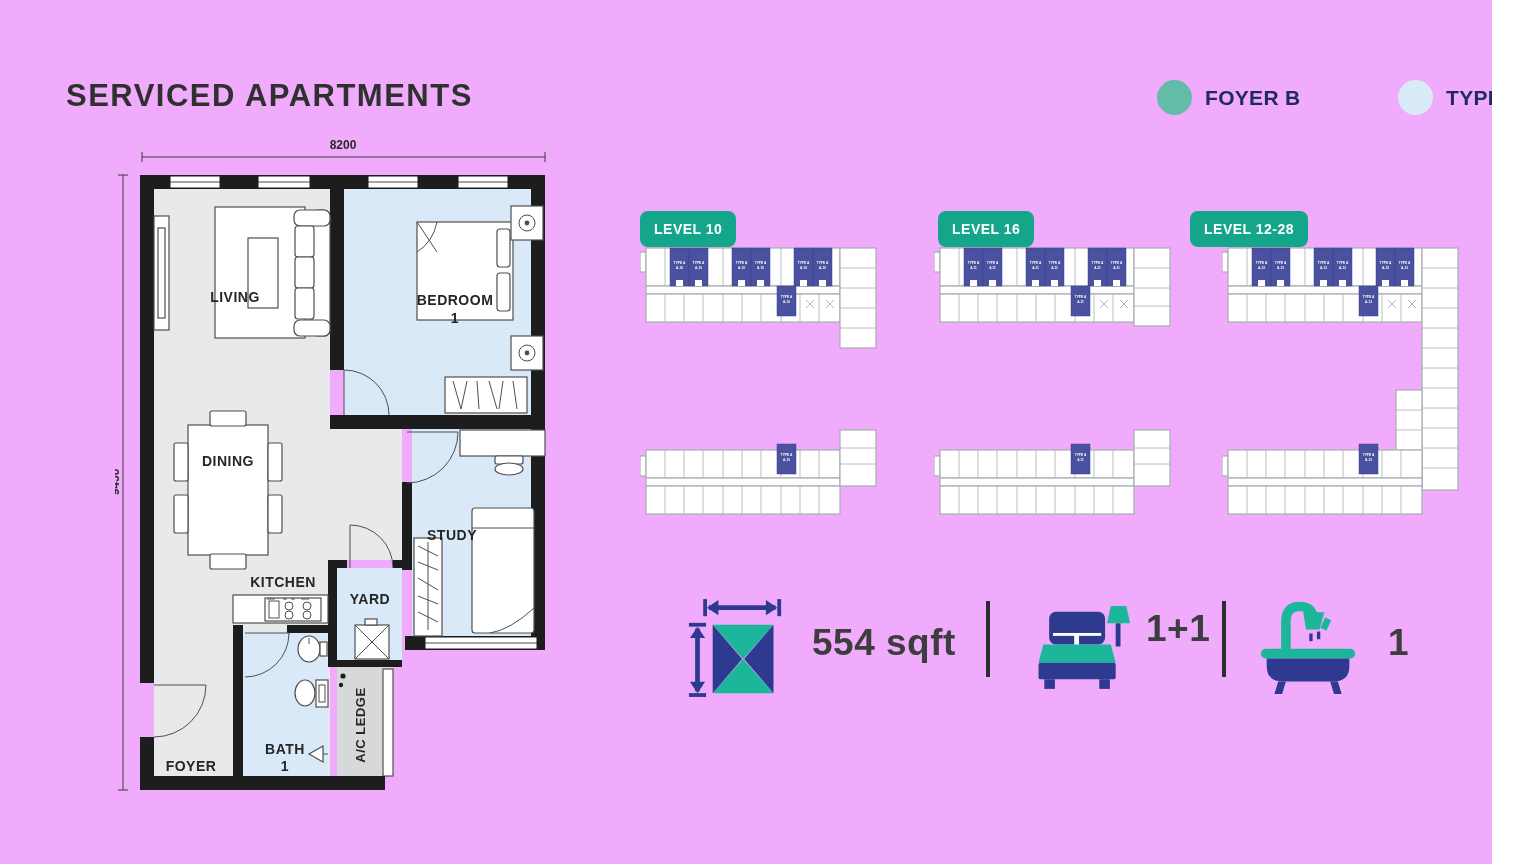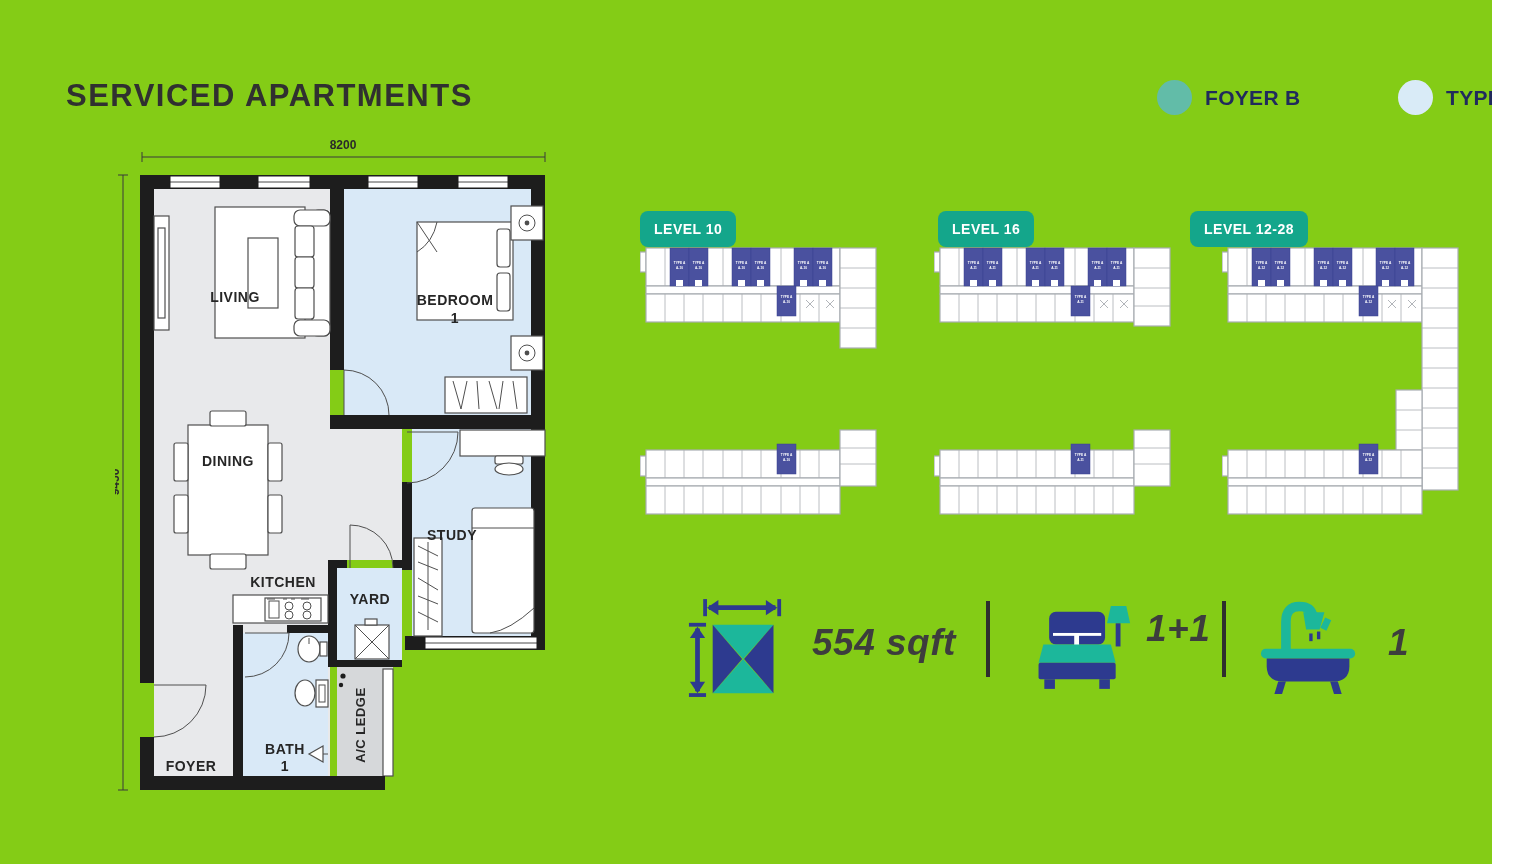--- a/index.html
+++ b/index.html
@@ -1,16 +1,16 @@
 <!DOCTYPE html>
 <html><head>
 <meta charset="utf-8">
 <style>
   html,body{margin:0;padding:0;background:#fff;}
-  #canvas{position:relative;width:1492px;height:864px;background:#84cc16;overflow:hidden;
+  #canvas{position:relative;width:1492px;height:864px;background:#f0abfc;overflow:hidden;
           font-family:"Liberation Sans", sans-serif;}
 
   
   .page-title{position:absolute;left:66px;top:78px;font-size:31px;font-weight:800;
               letter-spacing:1.5px;color:#303030;}
 
   
   .legend-item{position:absolute;top:80px;display:flex;align-items:center;gap:13px;}
   .legend-dot{width:35px;height:35px;border-radius:50%;flex:0 0 auto;}
   .legend-label{font-size:21px;font-weight:800;color:#202a5c;letter-spacing:.3px;white-space:nowrap;}
@@ -39,21 +39,21 @@
   .furn-thin{fill:none;stroke:#4f4f4f;stroke-width:1;}
   .door{fill:none;stroke:#4f4f4f;stroke-width:1;}
   .win{fill:#ffffff;stroke:#1d1d1d;stroke-width:1;}
   .win-l{stroke:#1d1d1d;stroke-width:0.8;}
   .room-label{font-family:"Liberation Sans",sans-serif;font-size:14px;font-weight:700;
               fill:#262626;text-anchor:middle;letter-spacing:.5px;}
   .dim-label{font-family:"Liberation Sans",sans-serif;font-size:12px;font-weight:700;fill:#2a2a2a;text-anchor:middle;}
   .dim-line{stroke:#3a3a3a;stroke-width:1;}
 
   
-  .stat-value{position:absolute;font-size:37px;font-weight:800;color:#3d3d3d;letter-spacing:.5px;font-style:italic;}
+  .stat-value{position:absolute;font-size:37px;font-weight:800;color:#3d3d3d;letter-spacing:.5px;}
   .stat-divider{position:absolute;width:4px;height:76px;background:#2e2e2e;top:601px;}
   .icon-blue{fill:#2d3a8f;} .icon-teal{fill:#1cb79b;}
   .stroke-blue{stroke:#2d3a8f;fill:none;} .stroke-teal{stroke:#1cb79b;fill:none;}
 </style>
 </head>
 <body>
 
 <div id="canvas">
 
   <div class="page-title">SERVICED APARTMENTS</div>

